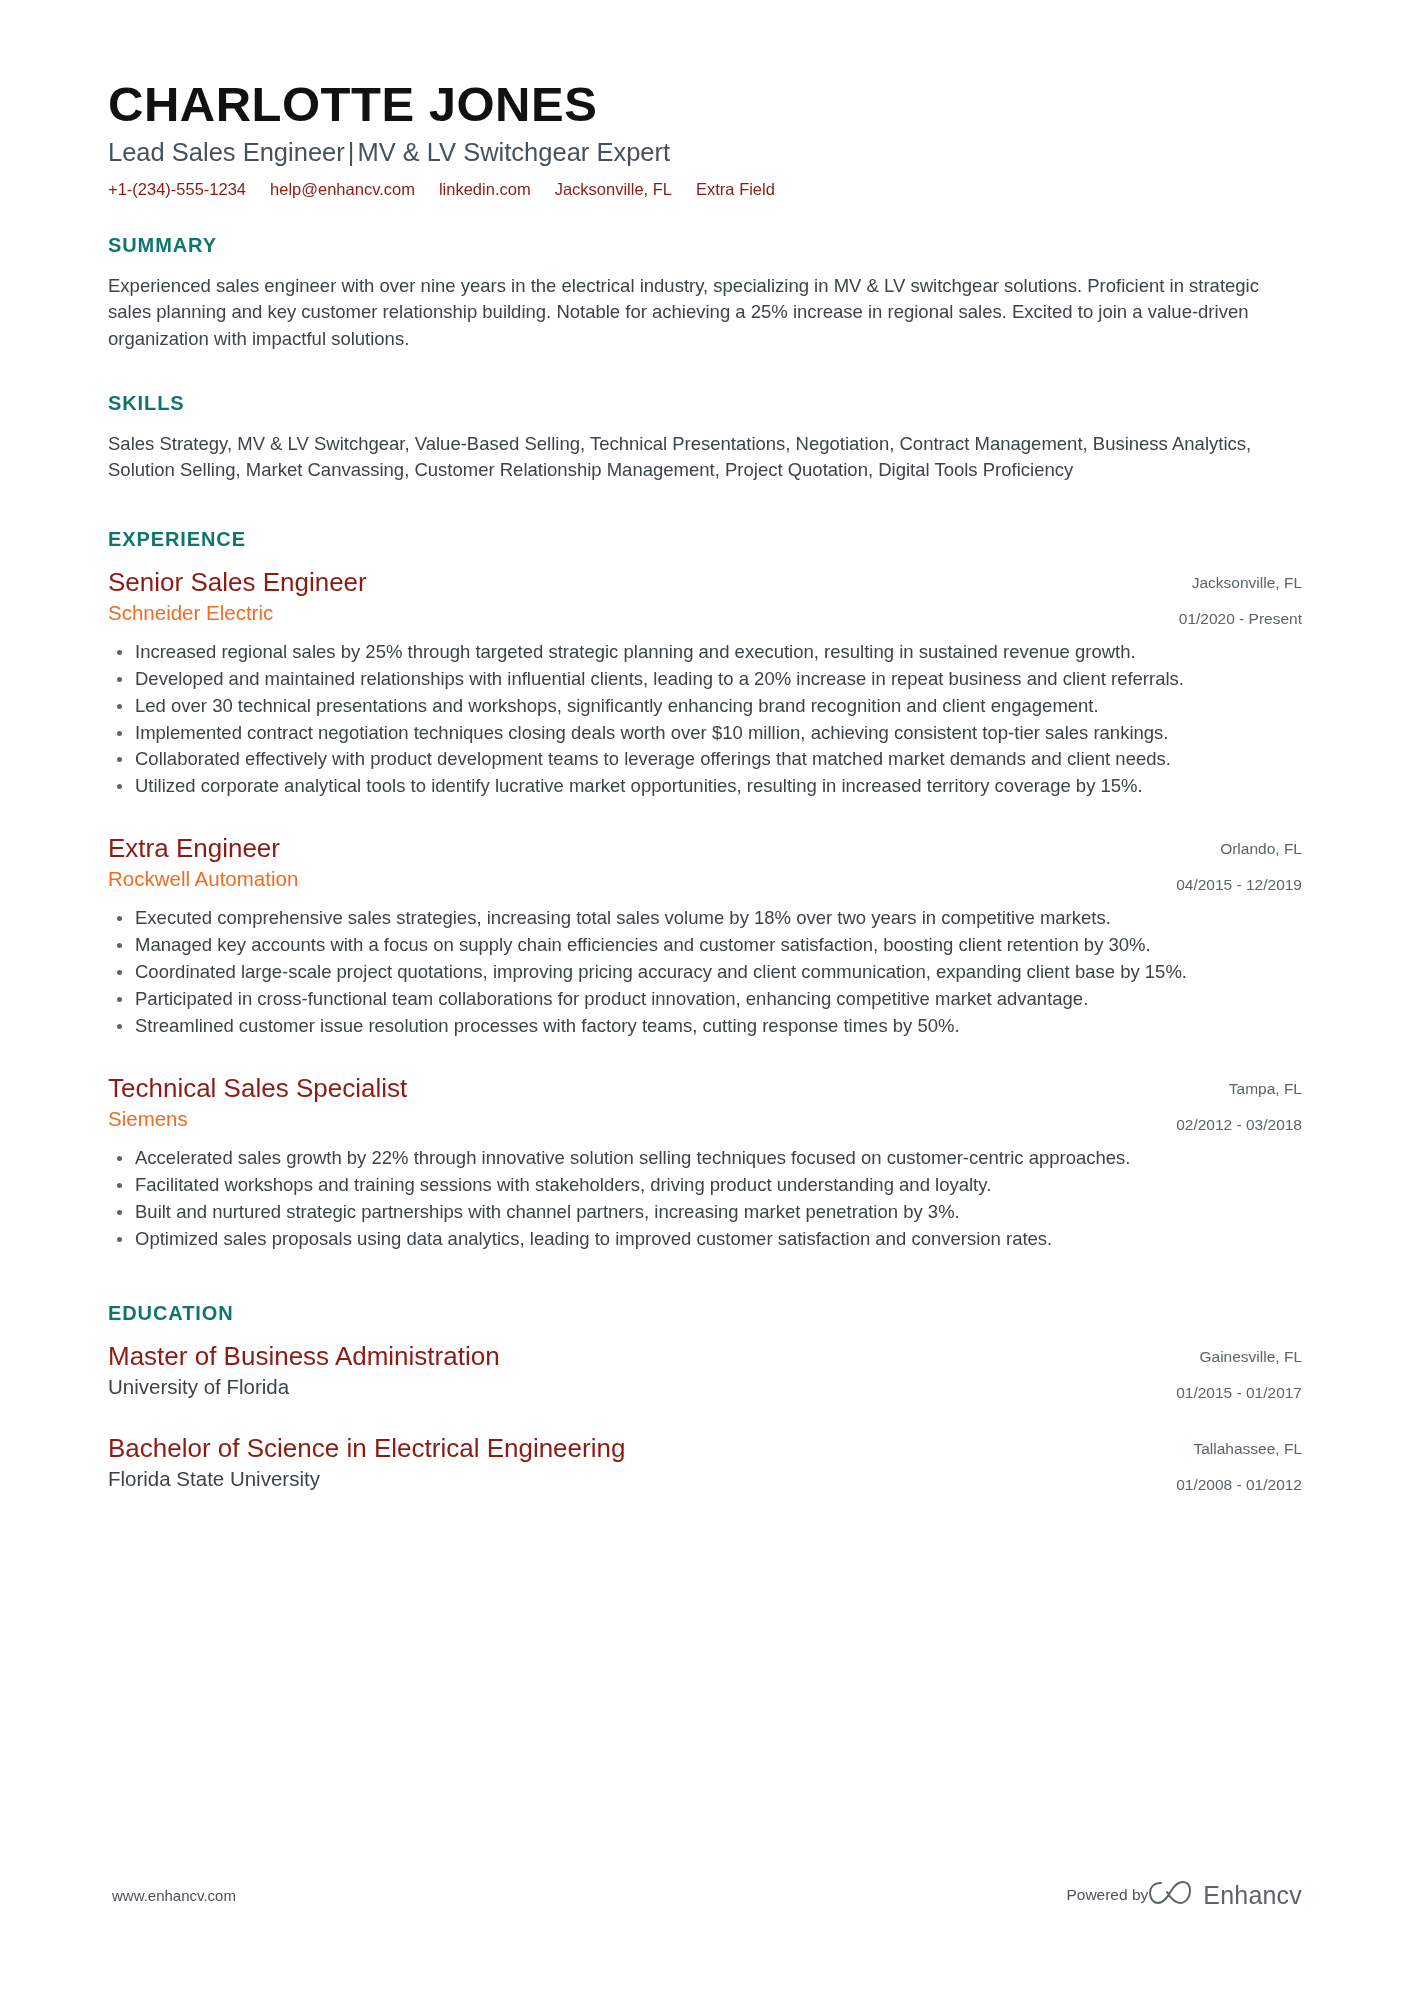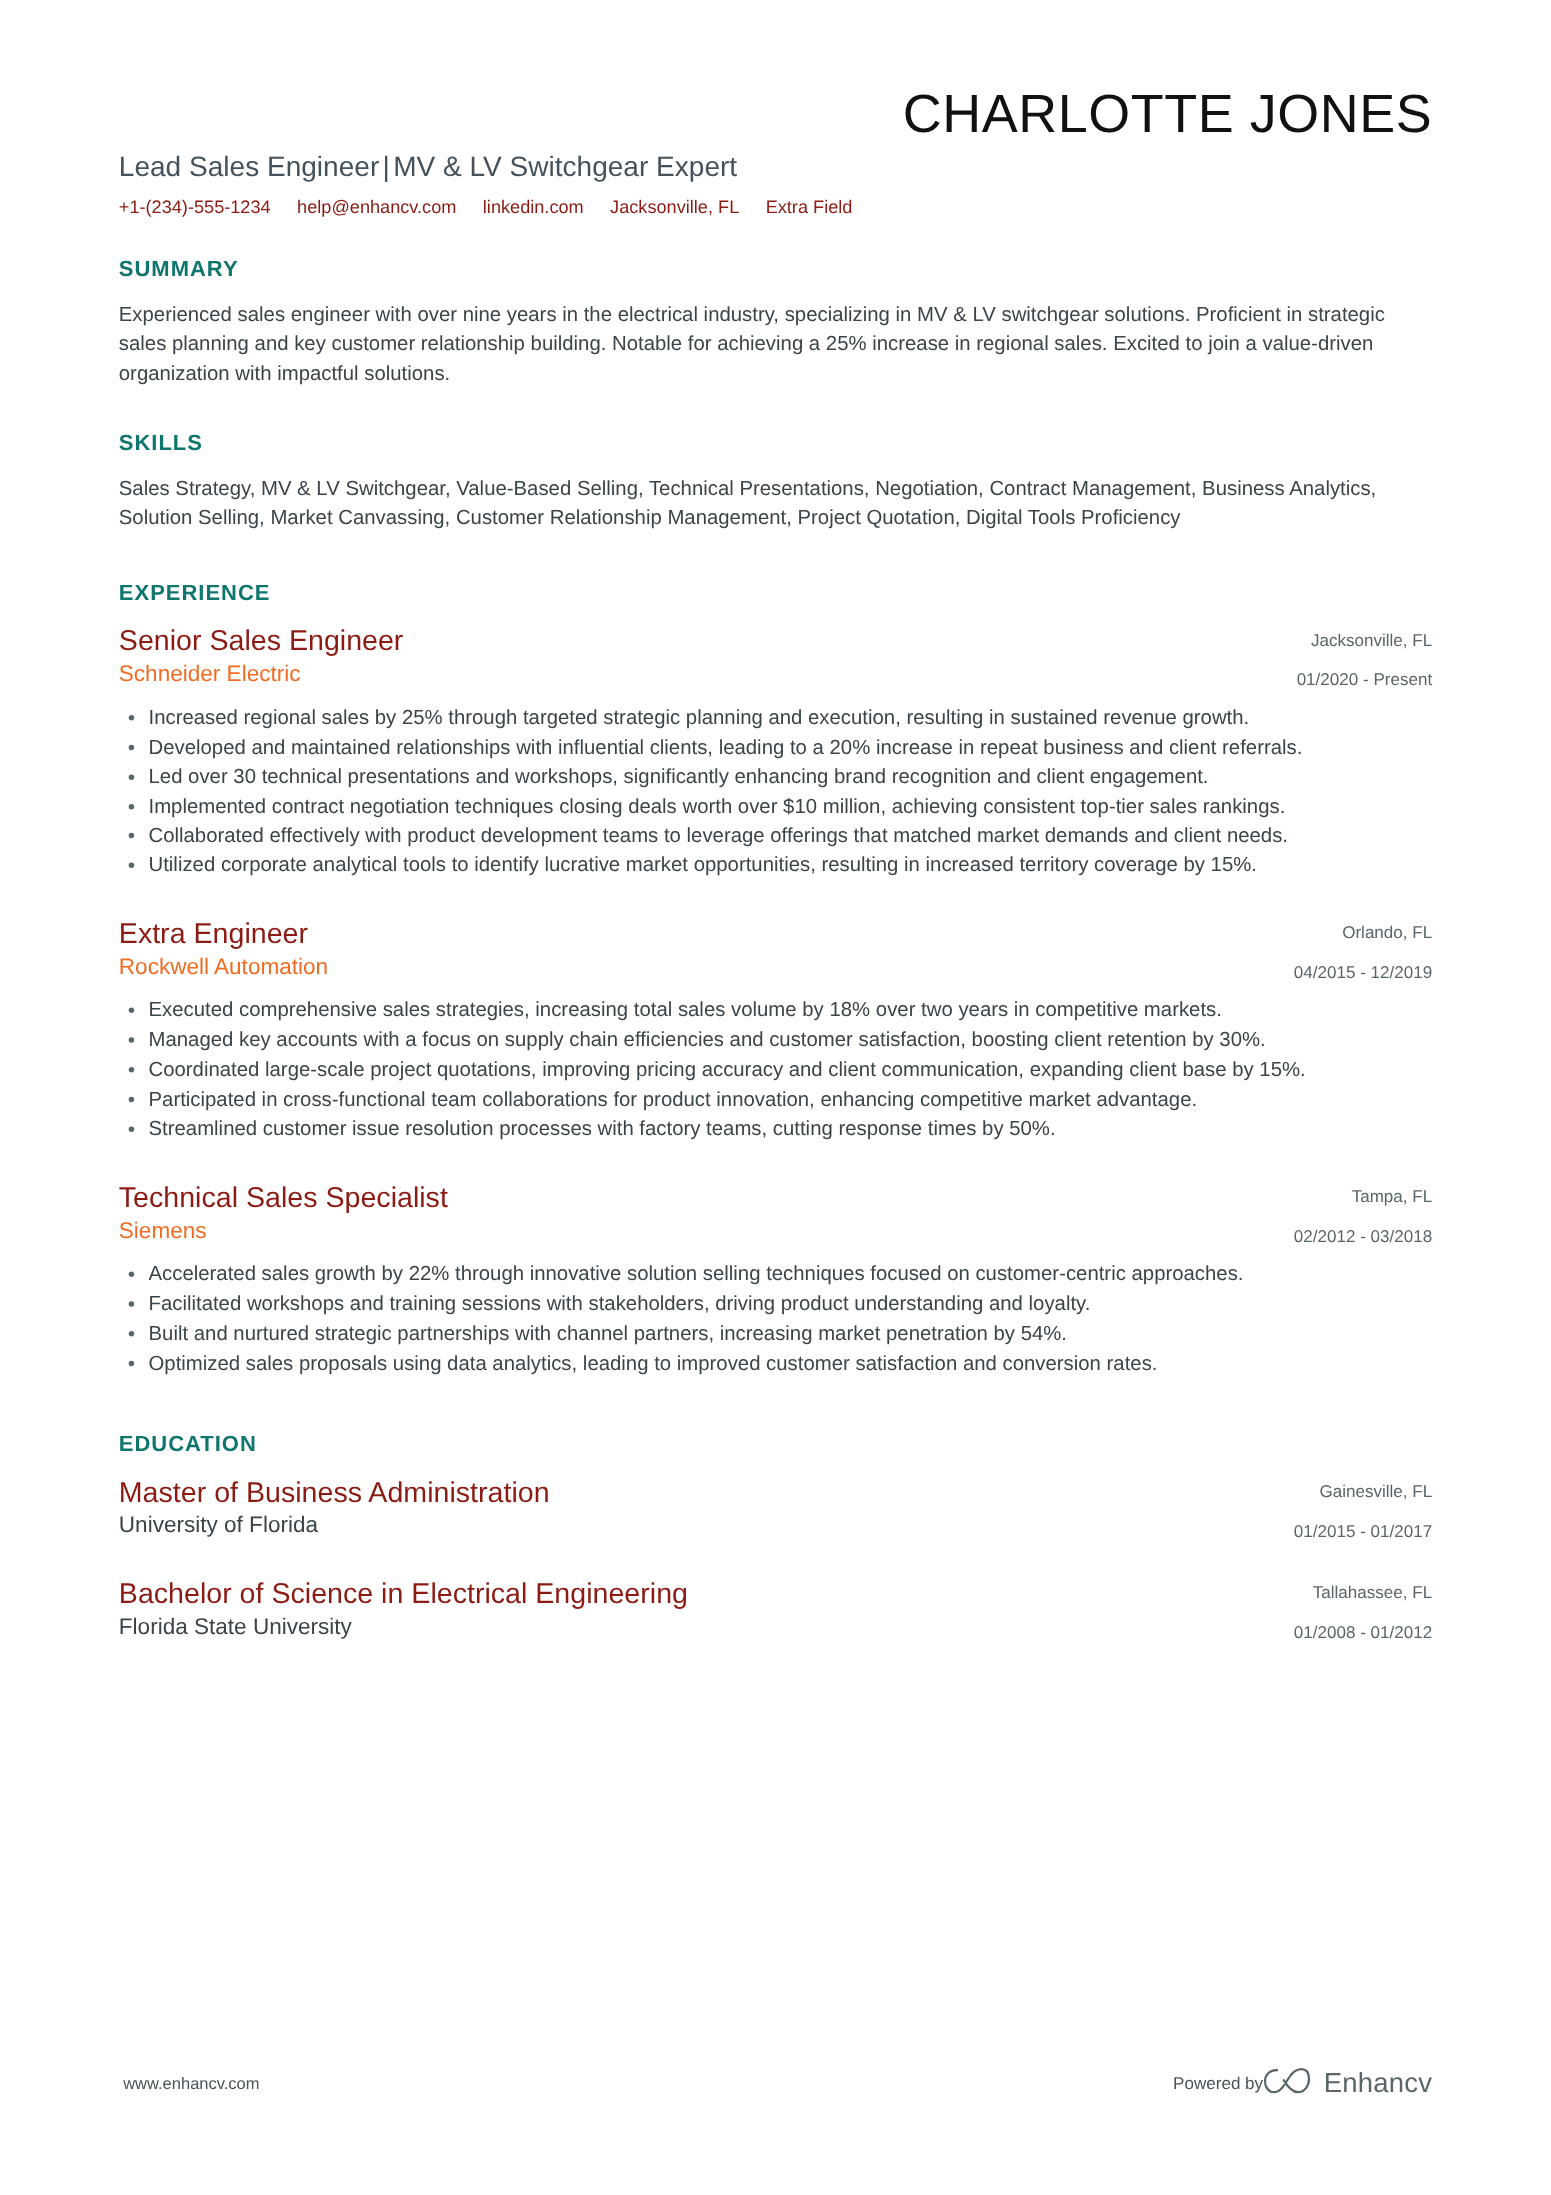--- a/index.html
+++ b/index.html
@@ -16,26 +16,25 @@
     width: 1410px;
     min-height: 1995px;
     background: #ffffff;
     box-sizing: border-box;
     padding: 78px 108px 0 108px;
   }
 
   
   .name {
     font-size: 49px;
-    font-weight: normal;
+    font-weight: bold;
     letter-spacing: 0.5px;
     color: #0f1113;
     line-height: 1.08;
     margin: 0 0 6px 0;
-    text-align: right;
   }
   .headline {
     font-size: 25.5px;
     font-weight: 400;
     color: #45525b;
     line-height: 1.25;
     margin: 0 0 10px 0;
     white-space: nowrap;
   }
   .headline .sep {
@@ -263,21 +262,21 @@
           <div class="entry-org">Siemens</div>
         </div>
         <div class="entry-right">
           <div class="entry-location">Tampa, FL</div>
           <div class="entry-dates">02/2012 - 03/2018</div>
         </div>
       </div>
       <ul class="bullets">
         <li>Accelerated sales growth by 22% through innovative solution selling techniques focused on customer-centric approaches.</li>
         <li>Facilitated workshops and training sessions with stakeholders, driving product understanding and loyalty.</li>
-        <li>Built and nurtured strategic partnerships with channel partners, increasing market penetration by 54%.</li>
+        <li>Built and nurtured strategic partnerships with channel partners, increasing market penetration by 3%.</li>
         <li>Optimized sales proposals using data analytics, leading to improved customer satisfaction and conversion rates.</li>
       </ul>
     </div>
   </div>
 
   <div class="section education-section">
     <div class="section-title">EDUCATION</div>
 
     <div class="edu-entry">
       <div class="entry-head">

